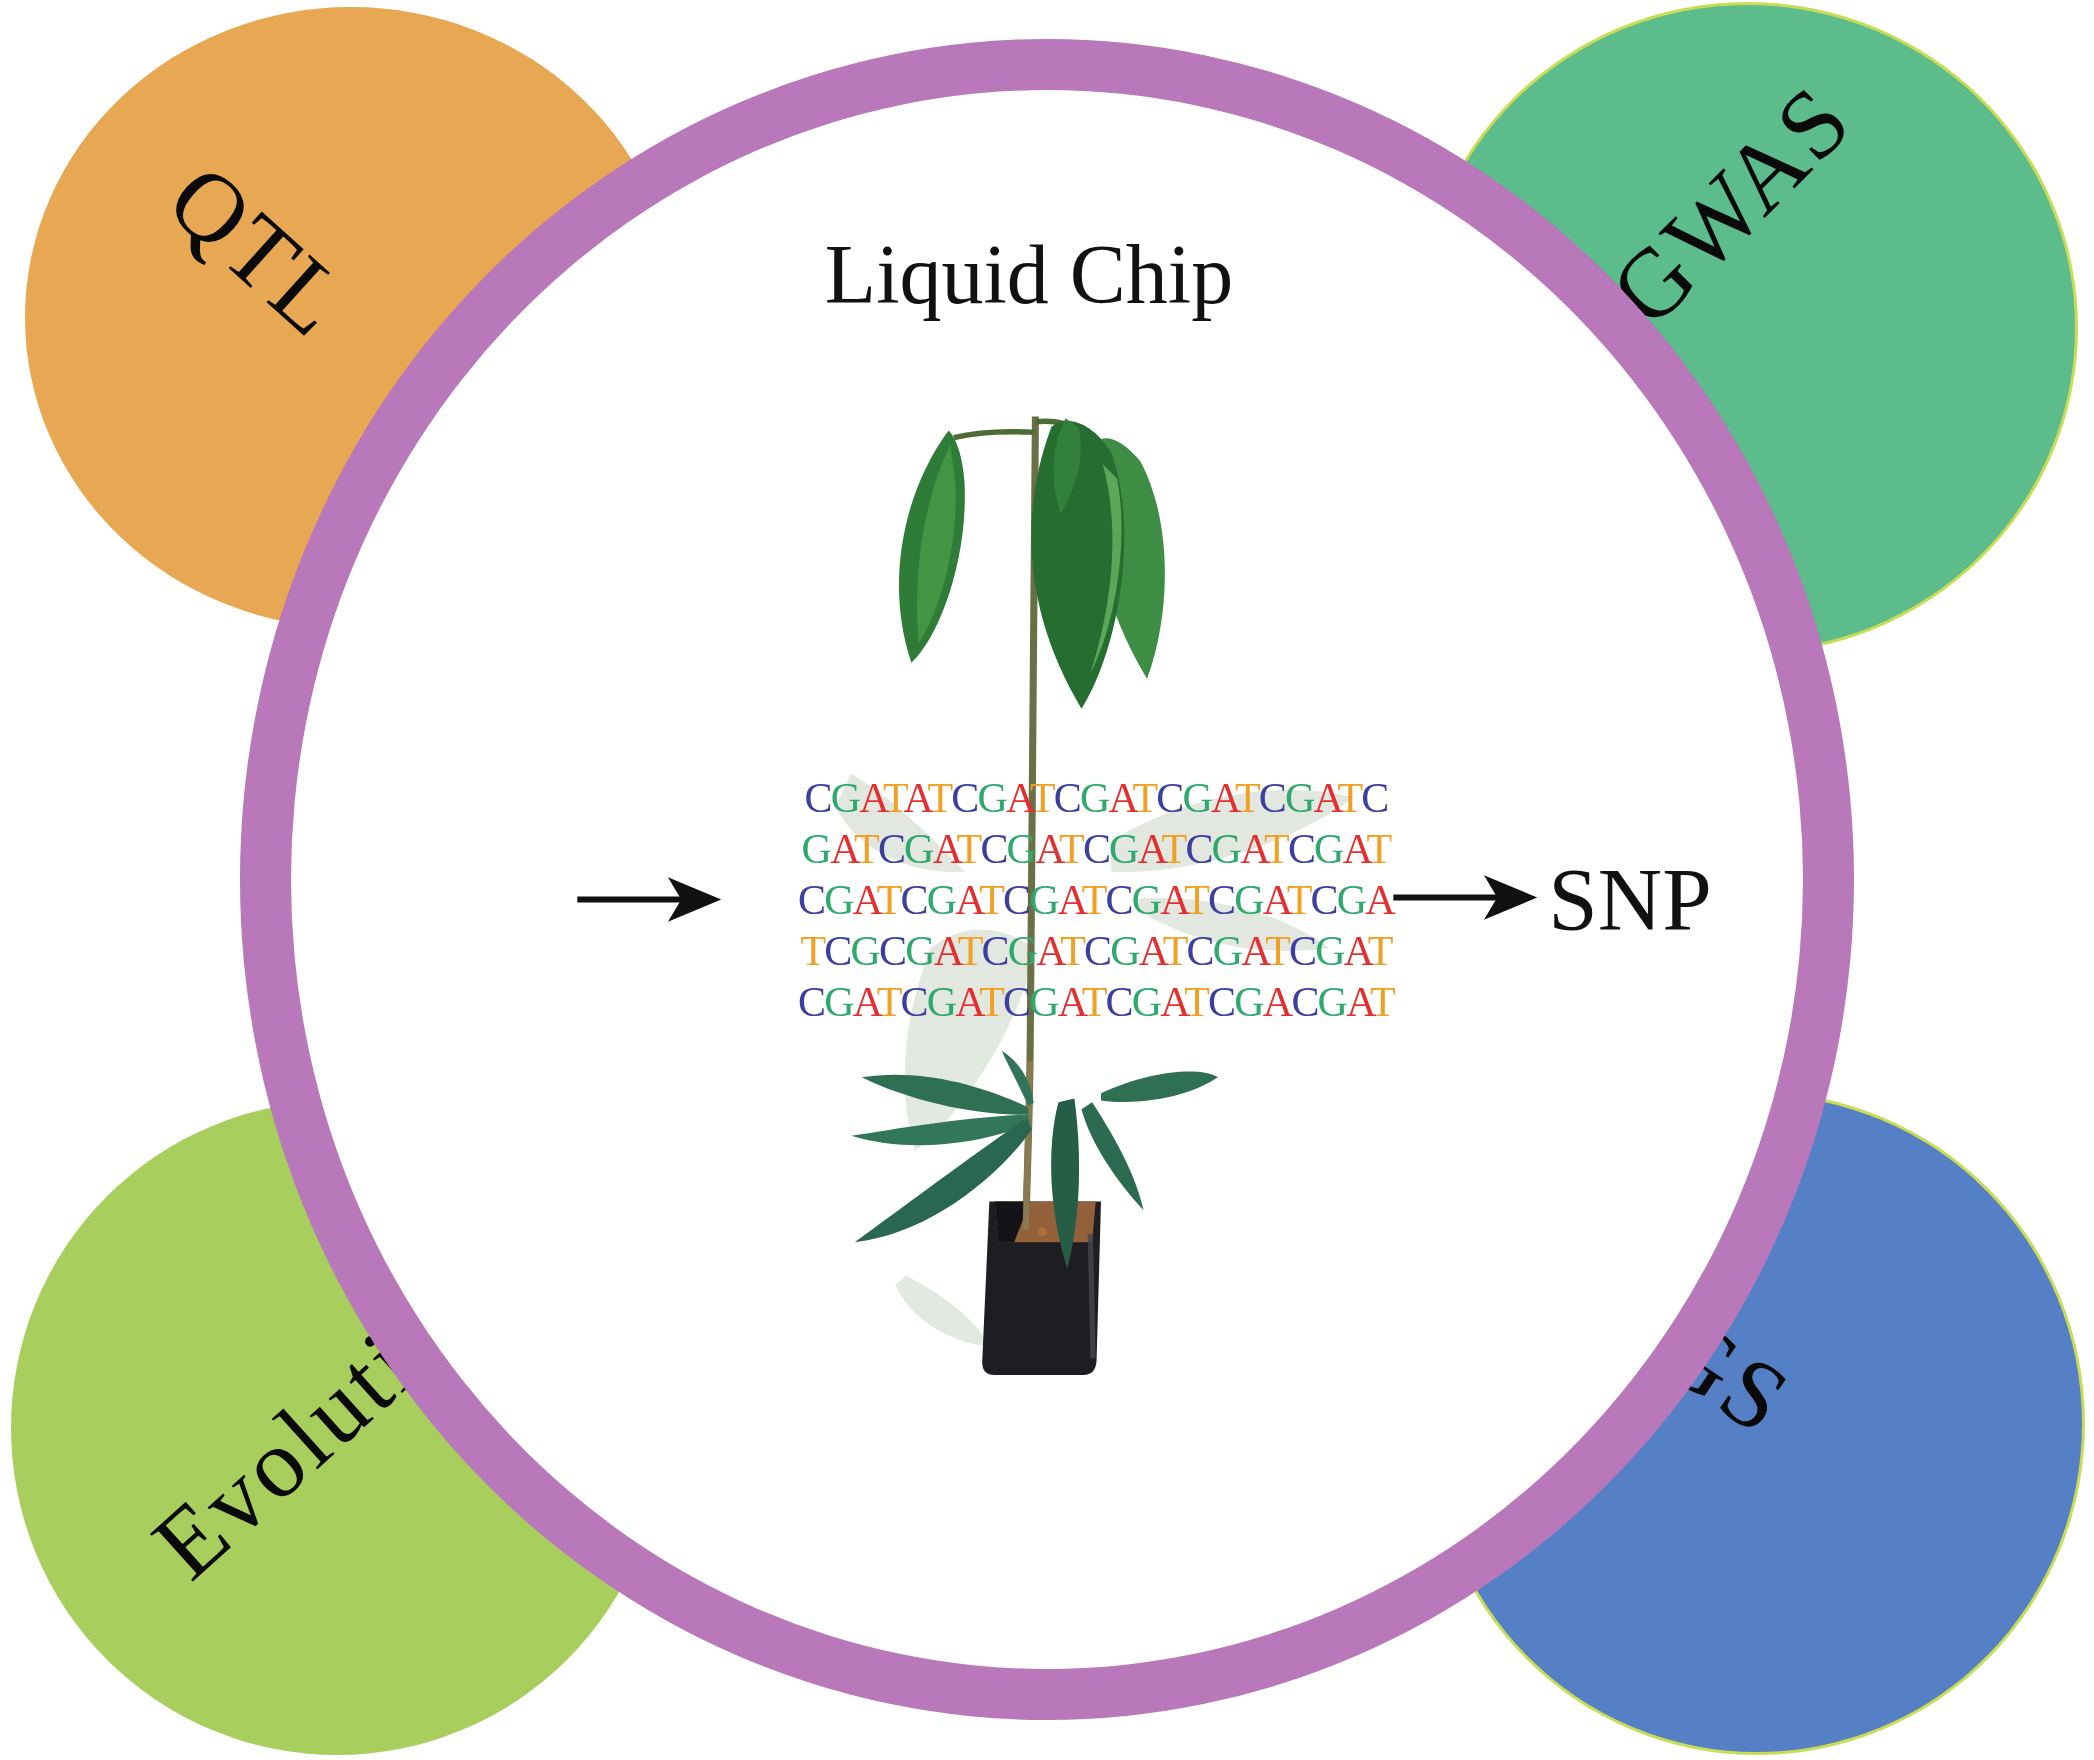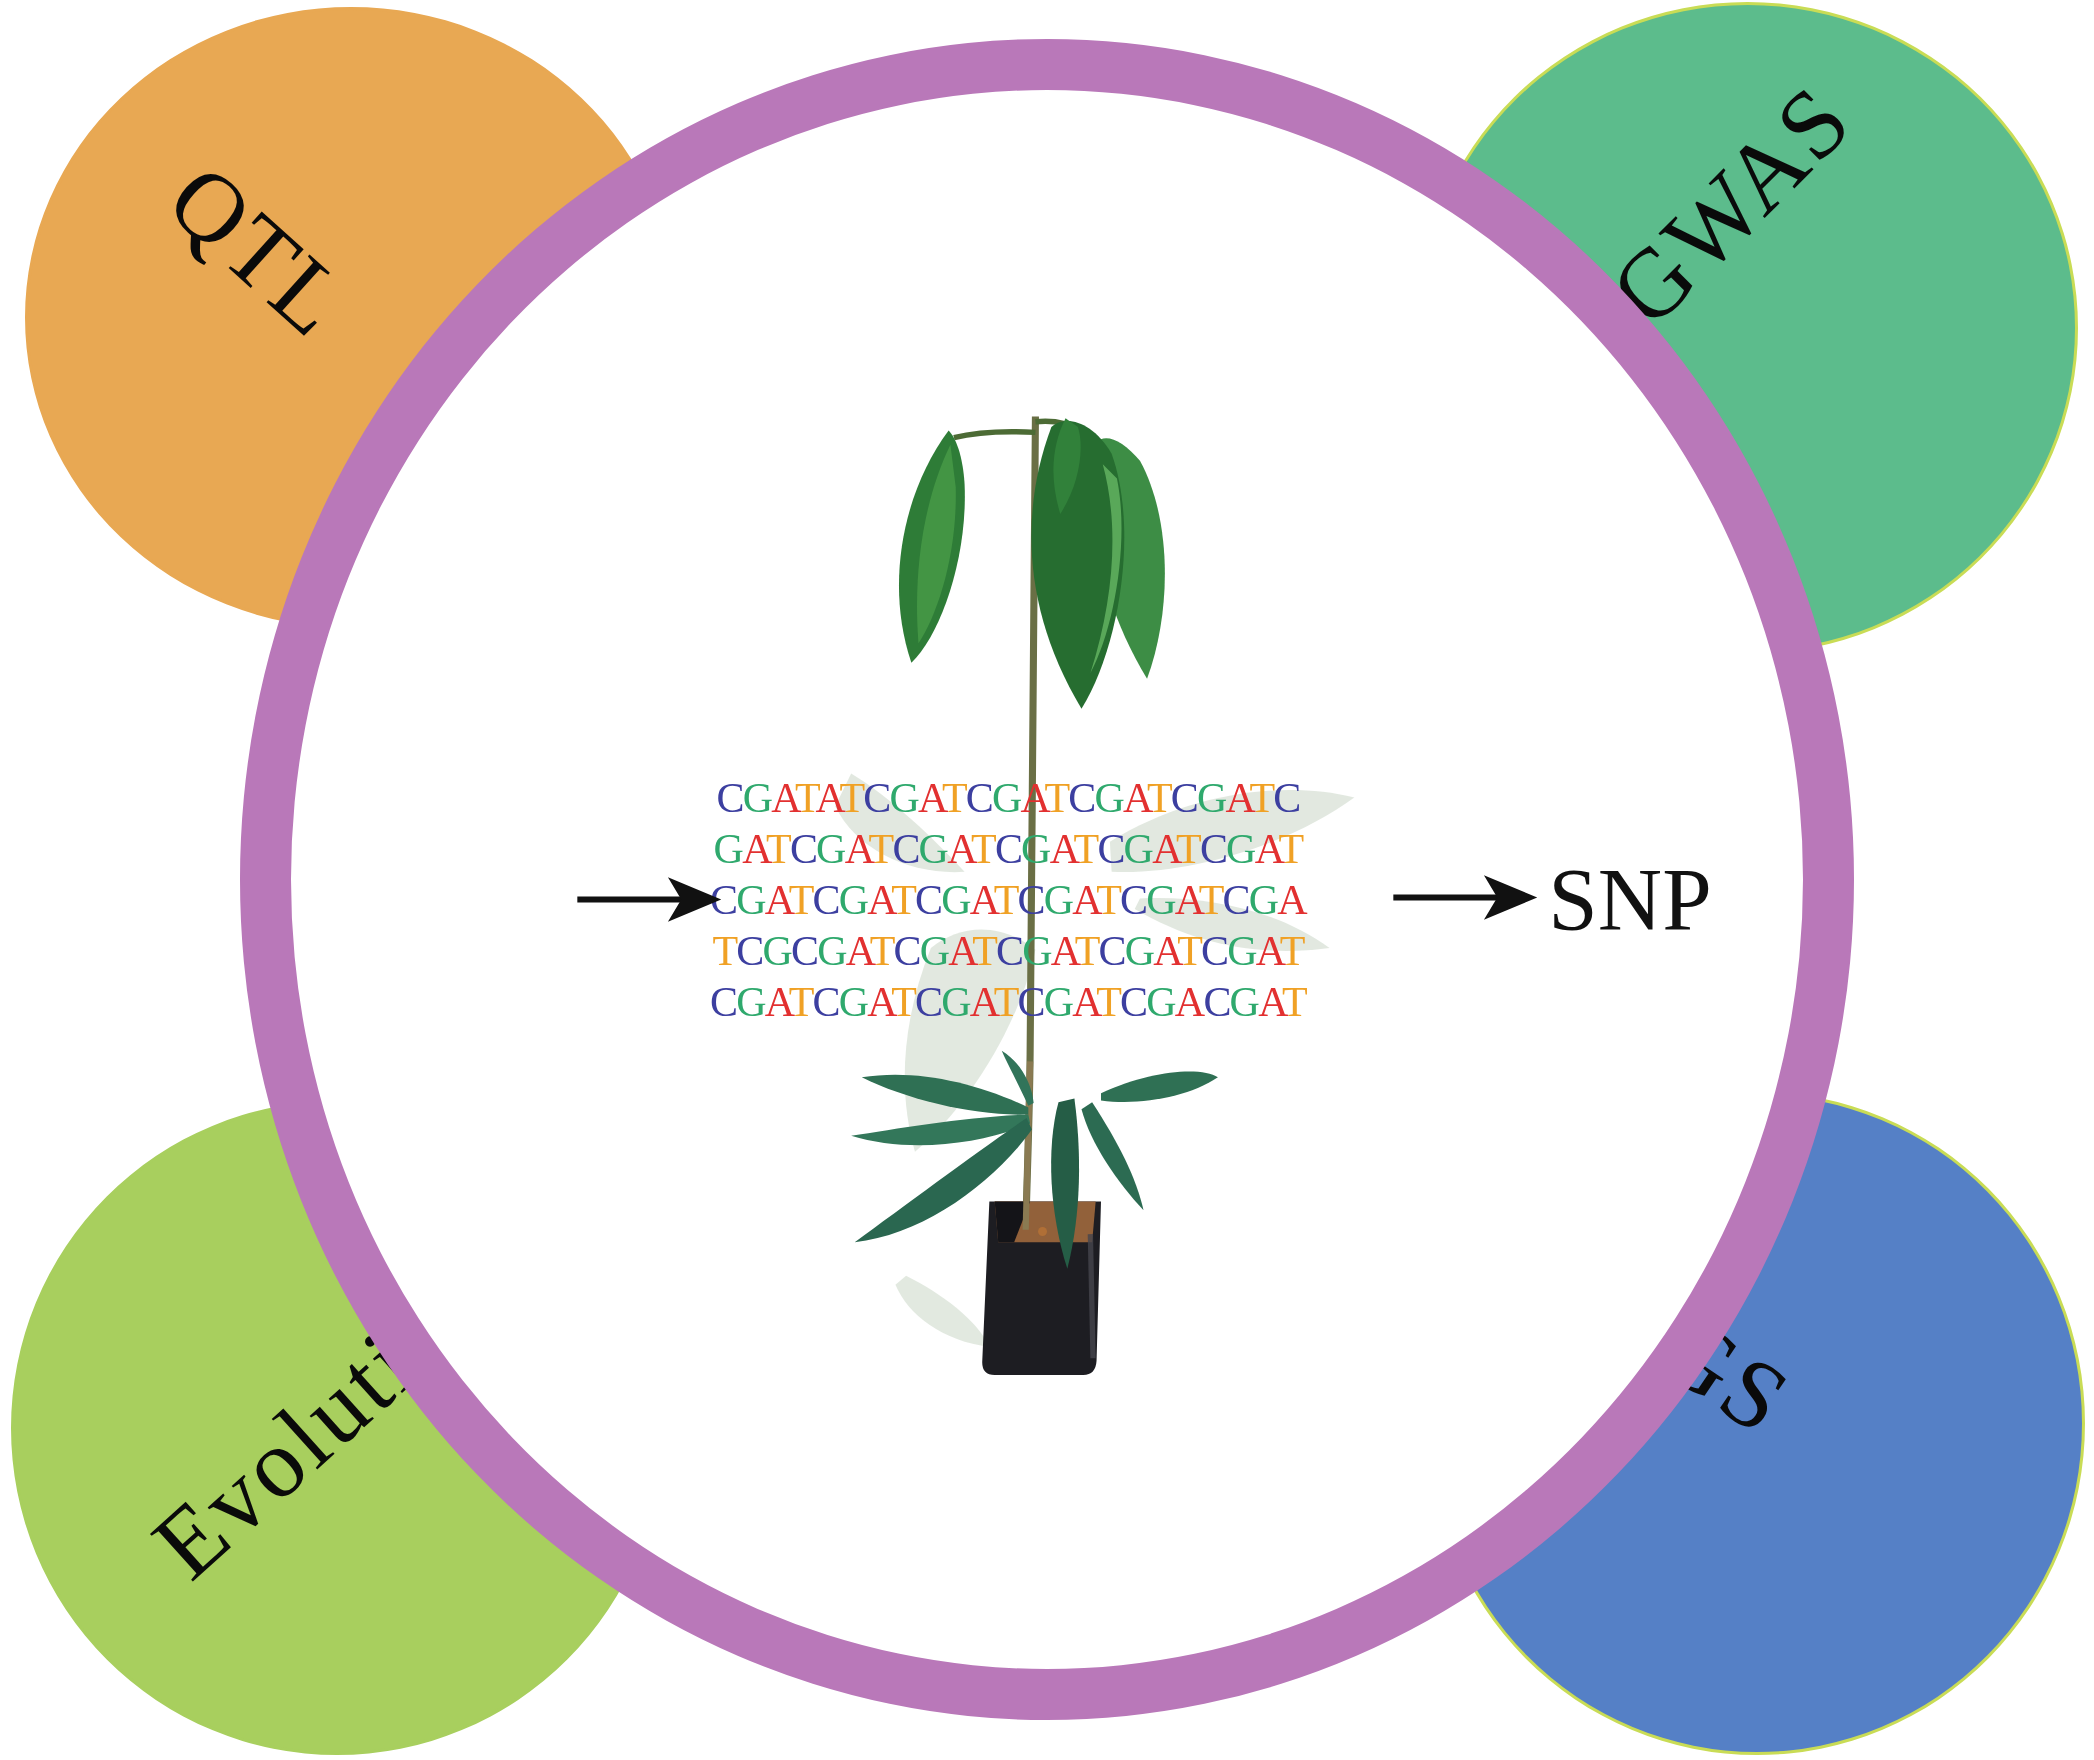--- a/index.html
+++ b/index.html
@@ -26,21 +26,21 @@
   .center-item{position:absolute;z-index:5;white-space:nowrap;}
   .chip-title{left:1029px;top:226px;transform:translateX(-50%);font-size:84px;}
   .dna-label {left:443px; top:901px;transform:translate(-50%,-50%);font-size:89px;}
   .snp-label {left:1630px;top:899px;transform:translate(-50%,-50%);font-size:89px;}
   .chip-name {left:1011px;top:1459px;transform:translate(-50%,-50%);font-size:78px;}
   .arrow-svg{position:absolute;z-index:5;width:151px;height:57px;}
   .arrow-left {left:572px;top:871px;}
   .arrow-right{left:1388px;top:869px;}
   .plant-svg{position:absolute;z-index:3;left:798px;top:379px;width:567px;height:1037px;}
   .sequence-block{
-    position:absolute;z-index:4;left:1008px;top:773px;transform:translateX(-50%);
+    position:absolute;z-index:4;left:1096px;top:773px;transform:translateX(-50%);
     text-align:center;font-size:42px;line-height:51px;letter-spacing:-1.8px;
   }
   .seq-line{white-space:nowrap;}
 </style>
 </head>
 <body>
 
 <div class="canvas">
 
   <div class="petal petal-qtl" style="background-color: rgb(232, 168, 83); border-color: rgb(232, 168, 83);">
@@ -54,20 +54,21 @@
   <div class="petal petal-evolution" style="background-color: rgb(168, 207, 94); border-color: rgb(168, 207, 94);">
     <span class="petal-label" style="left:310px;top:315px;--rot:-42deg">Evolution</span>
   </div>
 
   <div class="petal petal-gs" style="background-color: rgb(85, 128, 198); border-color: rgb(201, 220, 85);">
     <span class="petal-label" style="left:293px;top:279px;--rot:34deg">GS</span>
   </div>
 
   <div class="ring" style="border-color: rgb(185, 120, 185);"></div>
 
+  <div class="center-item chip-title">Liquid Chip</div>
 
 
   <div class="center-item snp-label">SNP</div>
 
 
   <svg class="arrow-svg arrow-left" viewBox="0 0 170 64">
     <line x1="6" y1="32" x2="126" y2="32" stroke="#111" stroke-width="7"></line>
     <path d="M168,32 L108,7 L123,32 L108,57 Z" fill="#111"></path>
   </svg>
   <svg class="arrow-svg arrow-right" viewBox="0 0 170 64">

